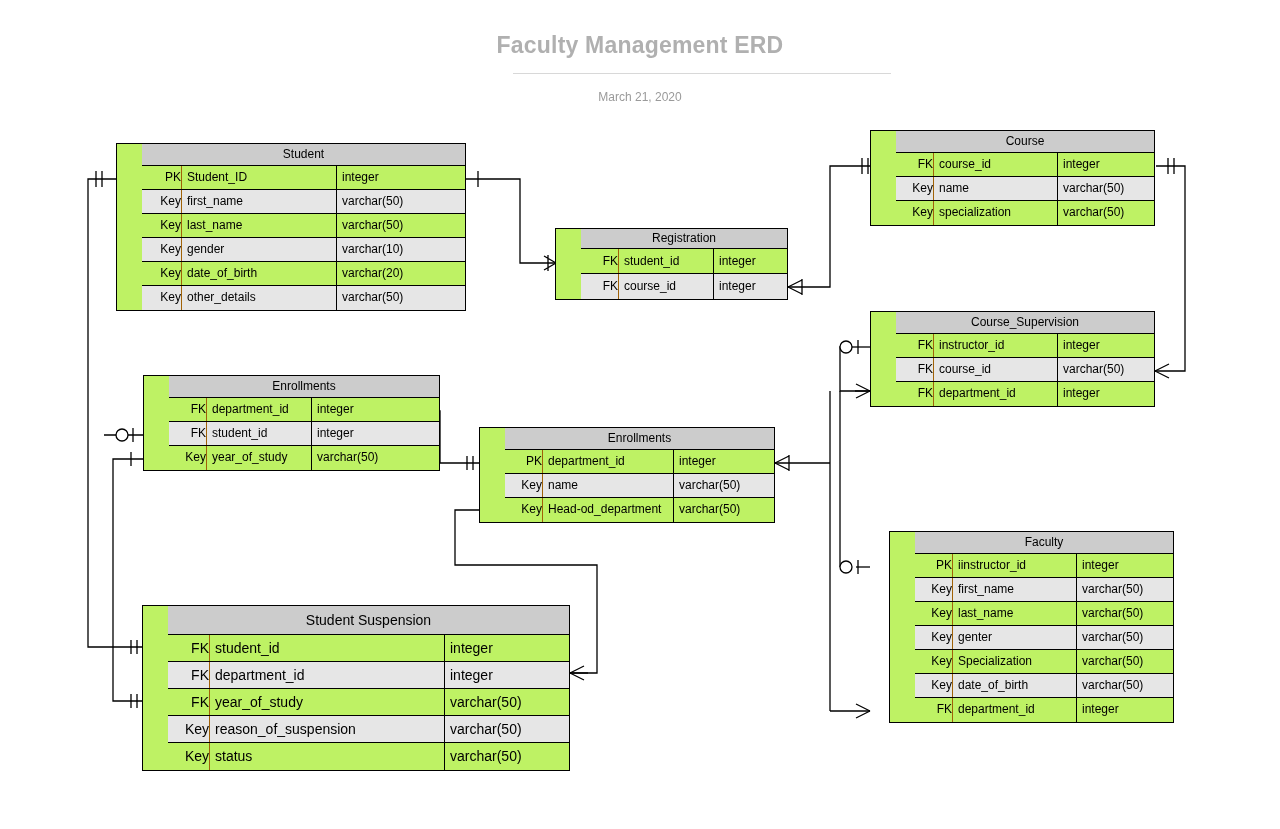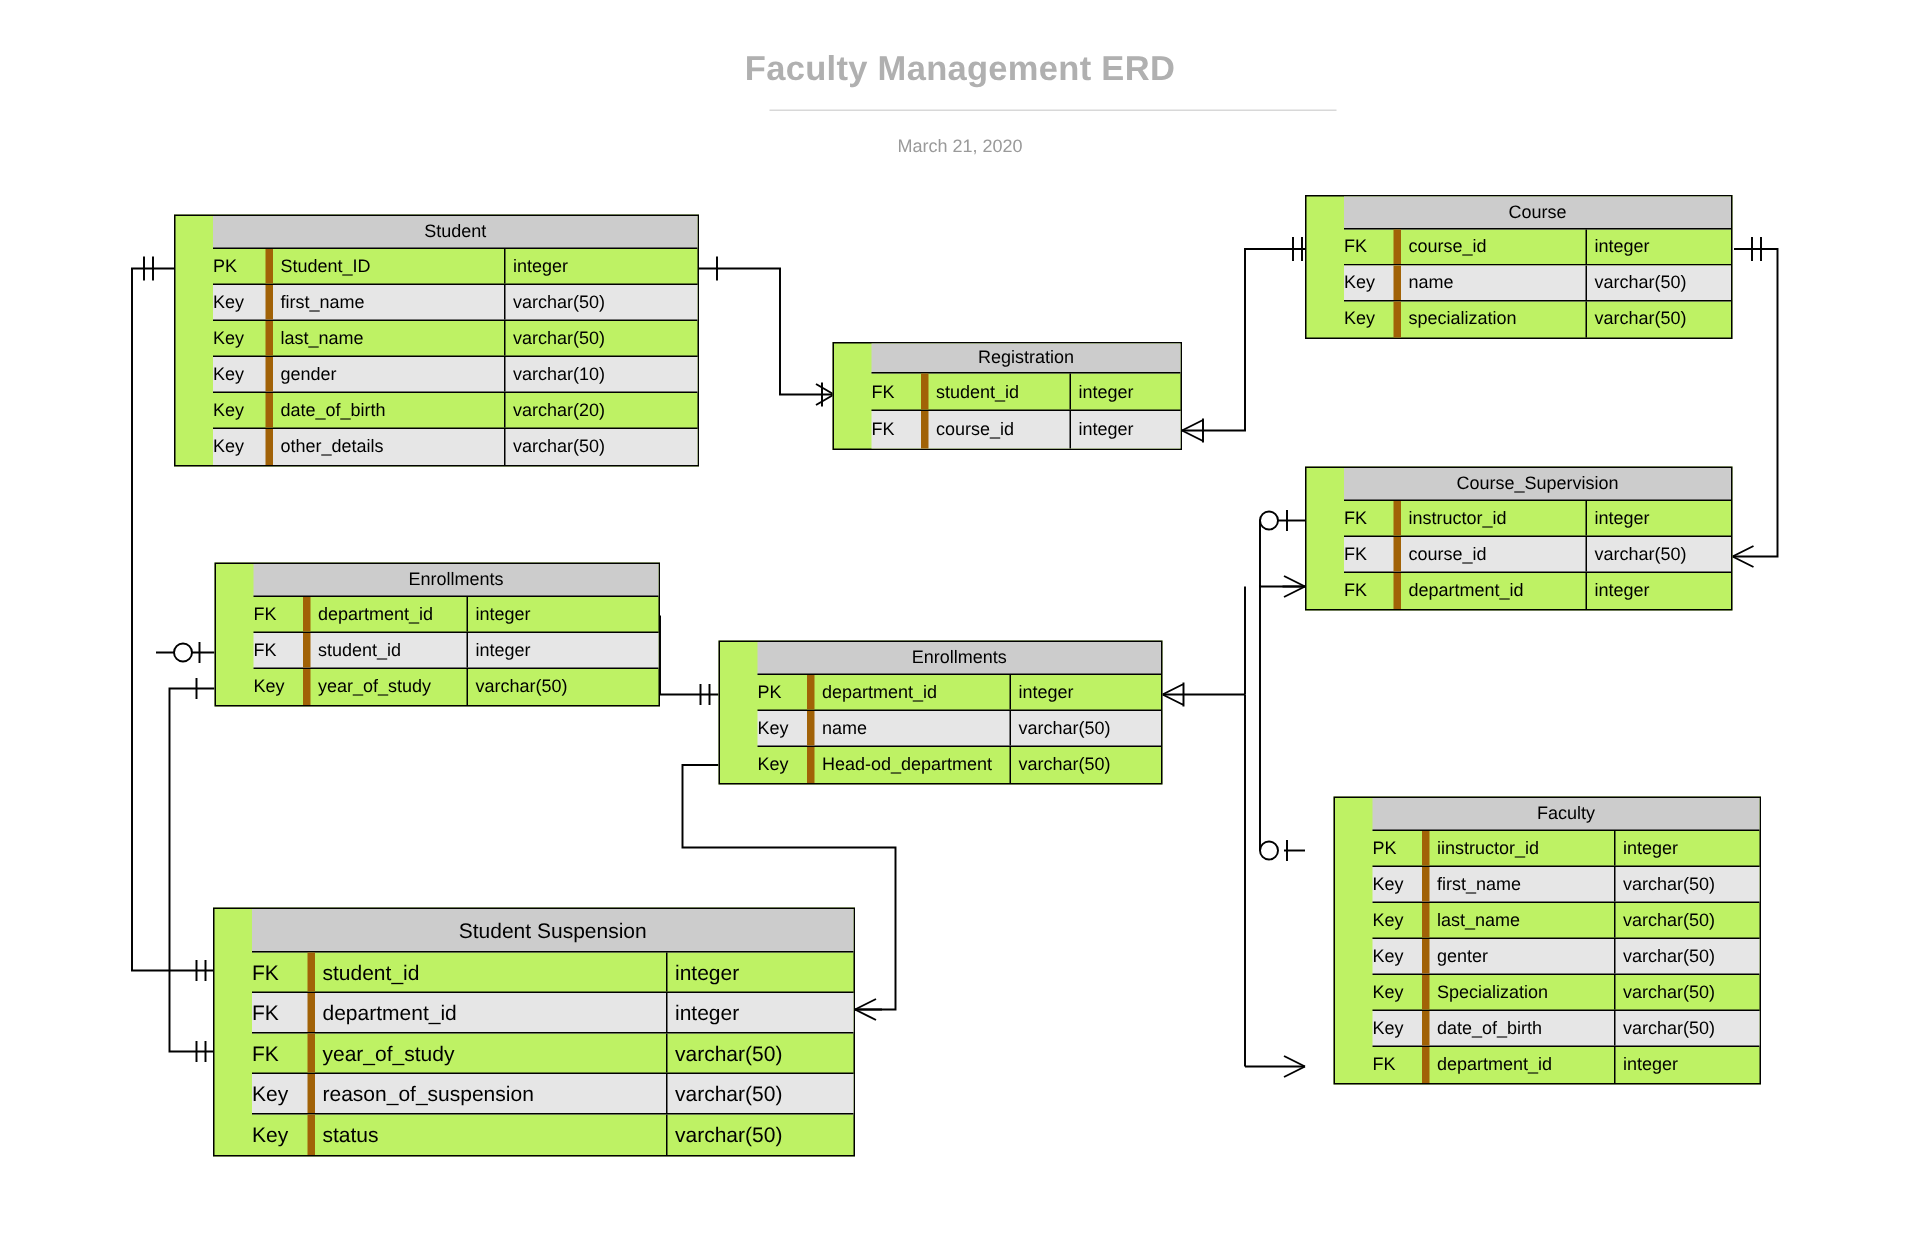--- a/index.html
+++ b/index.html
@@ -82,22 +82,22 @@
   .row.alt {
     background: #e6e6e6;
   }
   .cell {
     box-sizing: border-box;
     overflow: hidden;
     white-space: nowrap;
     color: #000;
   }
   .c-key {
-    border-right: 5px solid #a16207;
-    text-align: left;
+    border-right: 1px solid #a16207;
+    text-align: right;
   }
   .c-name {
     border-right: 1px solid #000;
     text-align: left;
   }
   .c-type {
     text-align: left;
   }
 </style>
 </head>

